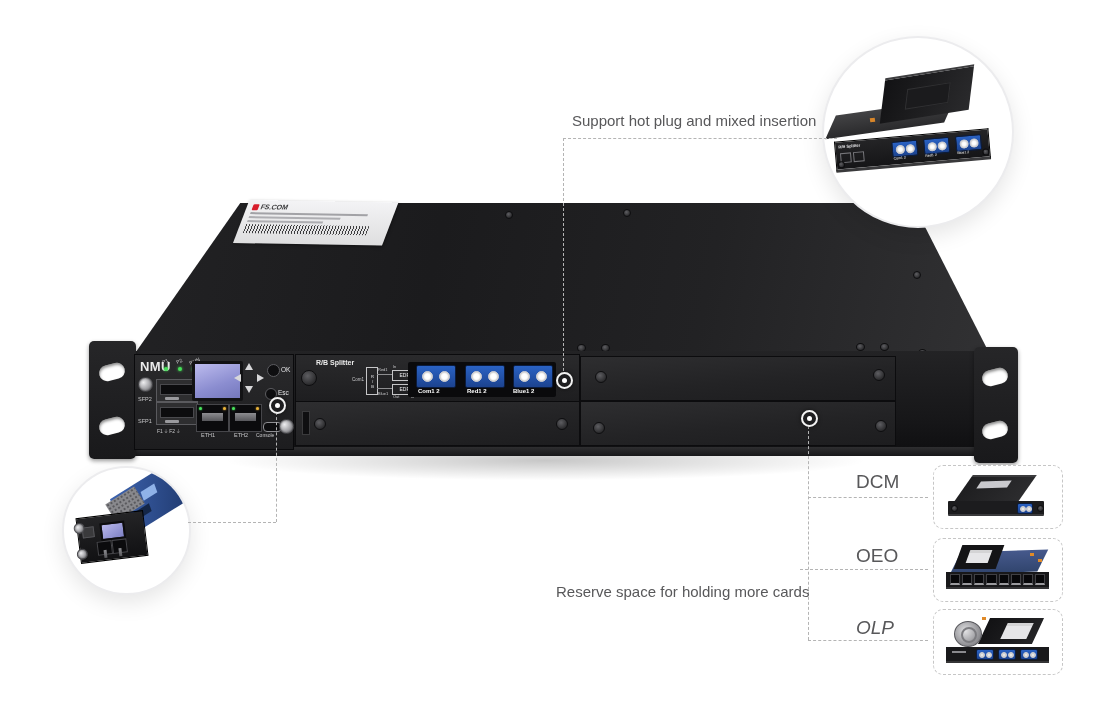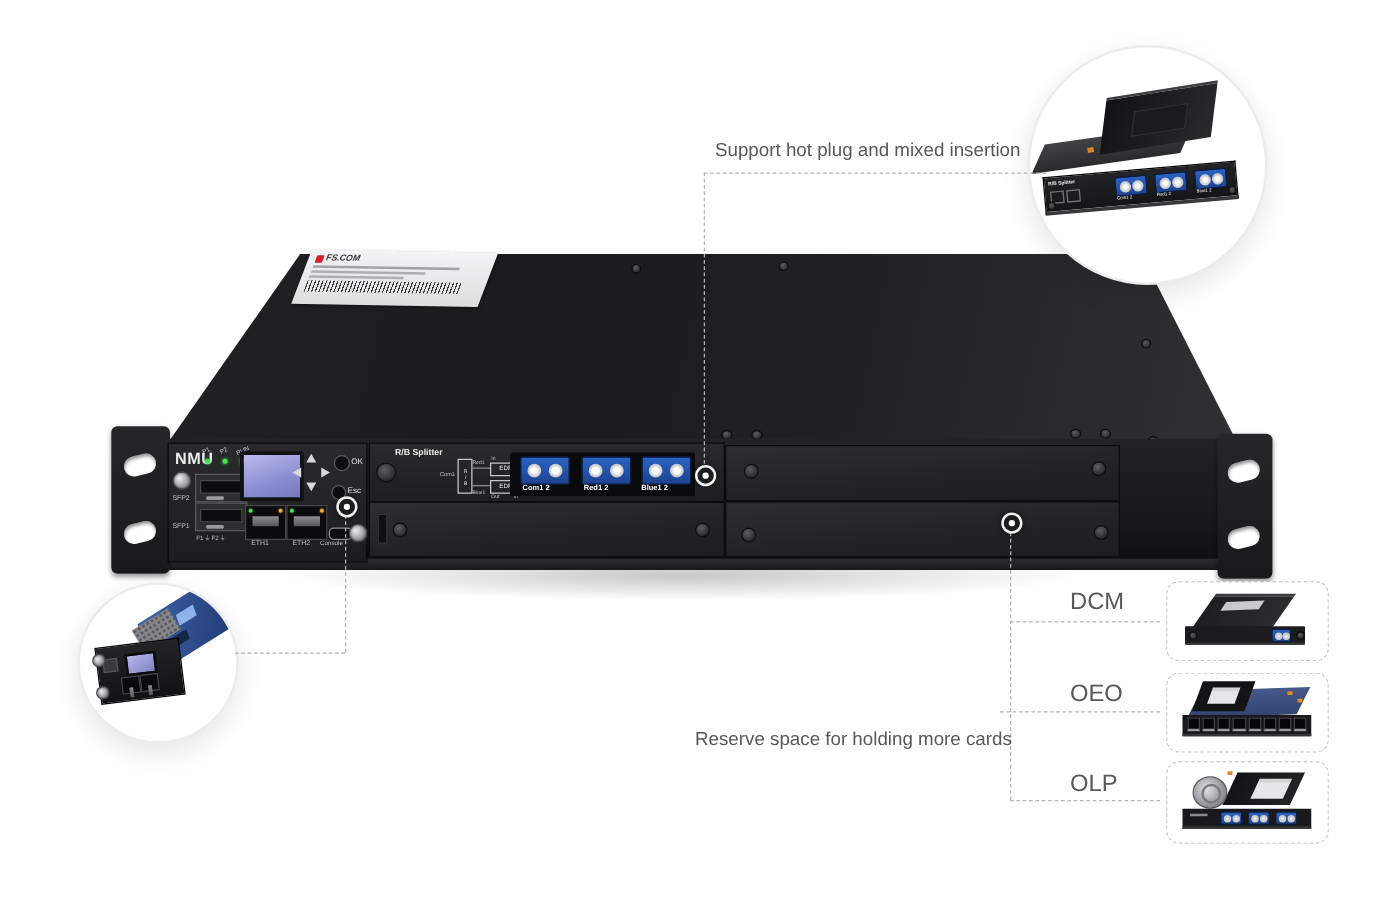--- a/index.html
+++ b/index.html
@@ -221,21 +221,21 @@
   <div class="dash-h" style="left:188px;top:522px;width:88px;"></div>
 
   <div class="target" style="left:801px;top:410px;"></div>
   <div class="dash-v" style="left:808px;top:426px;height:214px;"></div>
   <div class="dash-h" style="left:808px;top:497px;width:120px;"></div>
   <div class="dash-h" style="left:800px;top:569px;width:128px;"></div>
   <div class="dash-h" style="left:808px;top:640px;width:120px;"></div>
   <div class="txt" style="left:556px;top:559px;margin-top:24px;">Reserve space for holding more cards</div>
   <div class="card-label" style="left:856px;top:471px;">DCM</div>
   <div class="card-label" style="left:856px;top:545px;">OEO</div>
-  <div class="card-label" style="left:856px;top:617px;">OLP</div>
+  <div class="card-label" style="left:856px;top:617px;font-style:italic;">OLP</div>
 
   <div class="spare-box" style="top:465px;height:62px;">
     <div class="abs" style="left:9px;top:5px;width:110px;height:52px;">
       <div style="position:absolute;left:20px;top:4px;width:64px;height:26px;transform:skewX(-35deg);
                   background:linear-gradient(100deg,#1e1e20,#2c2c2e);border-top:2px solid #3c3c3e;"></div>
       <div style="position:absolute;left:36px;top:10px;width:30px;height:7px;background:#d8d8dc;opacity:.92;
                   transform:skewX(-35deg) rotate(-2deg);"></div>
       <div style="position:absolute;left:5px;top:30px;width:96px;height:13px;background:#1c1c1e;border-radius:1px;
                   border-bottom:2px solid #3a3a3c;"></div>
       <div class="lcg" style="left:74px;top:32px;width:14px;height:9px;">

